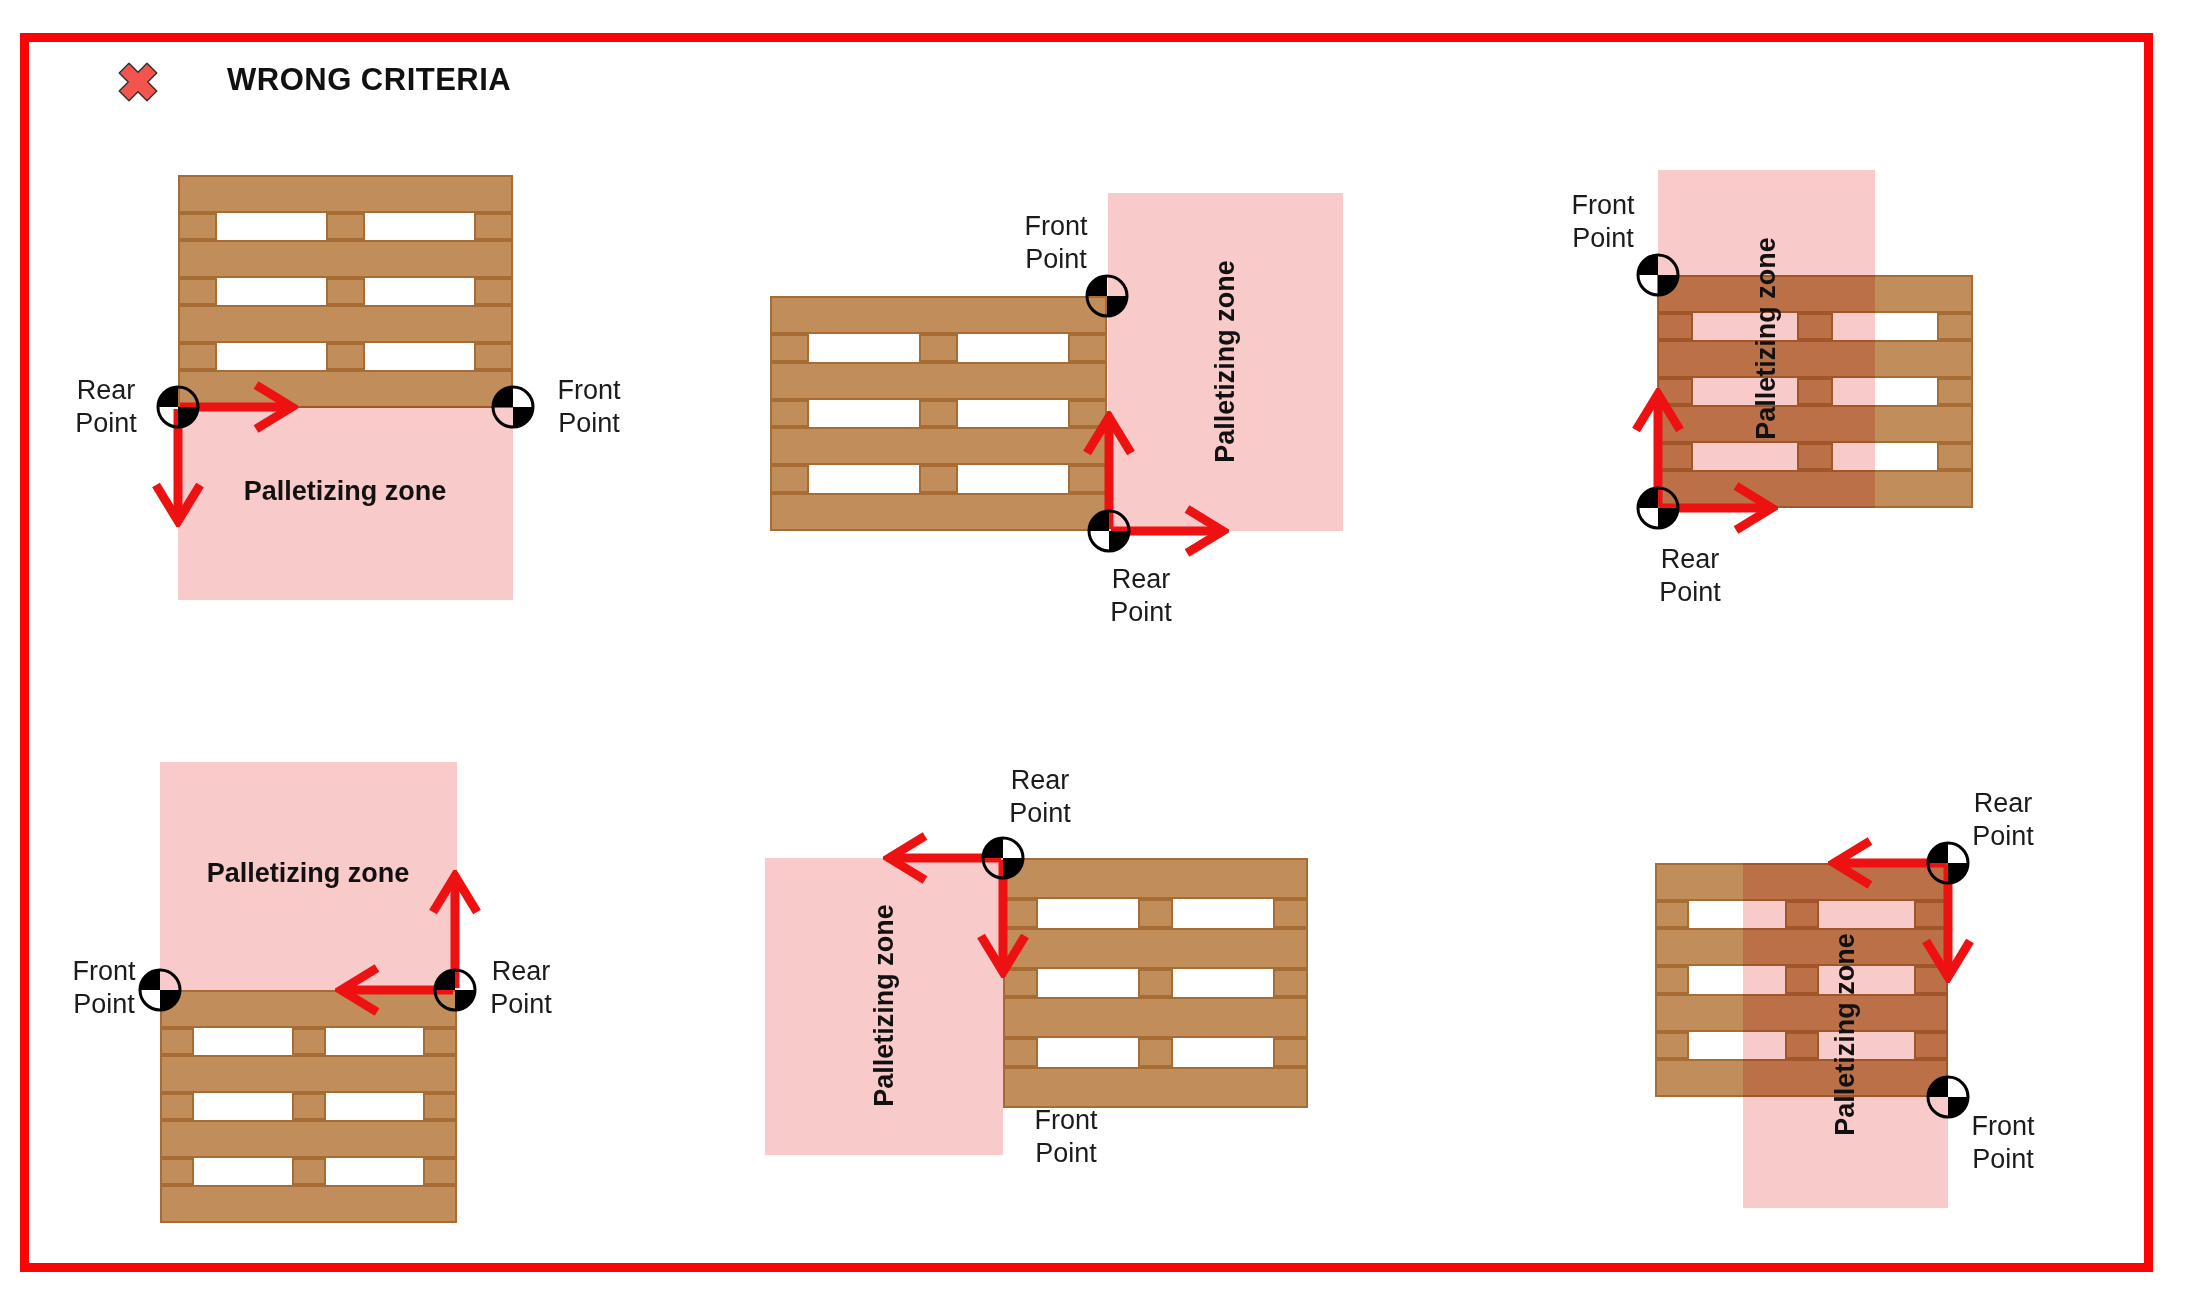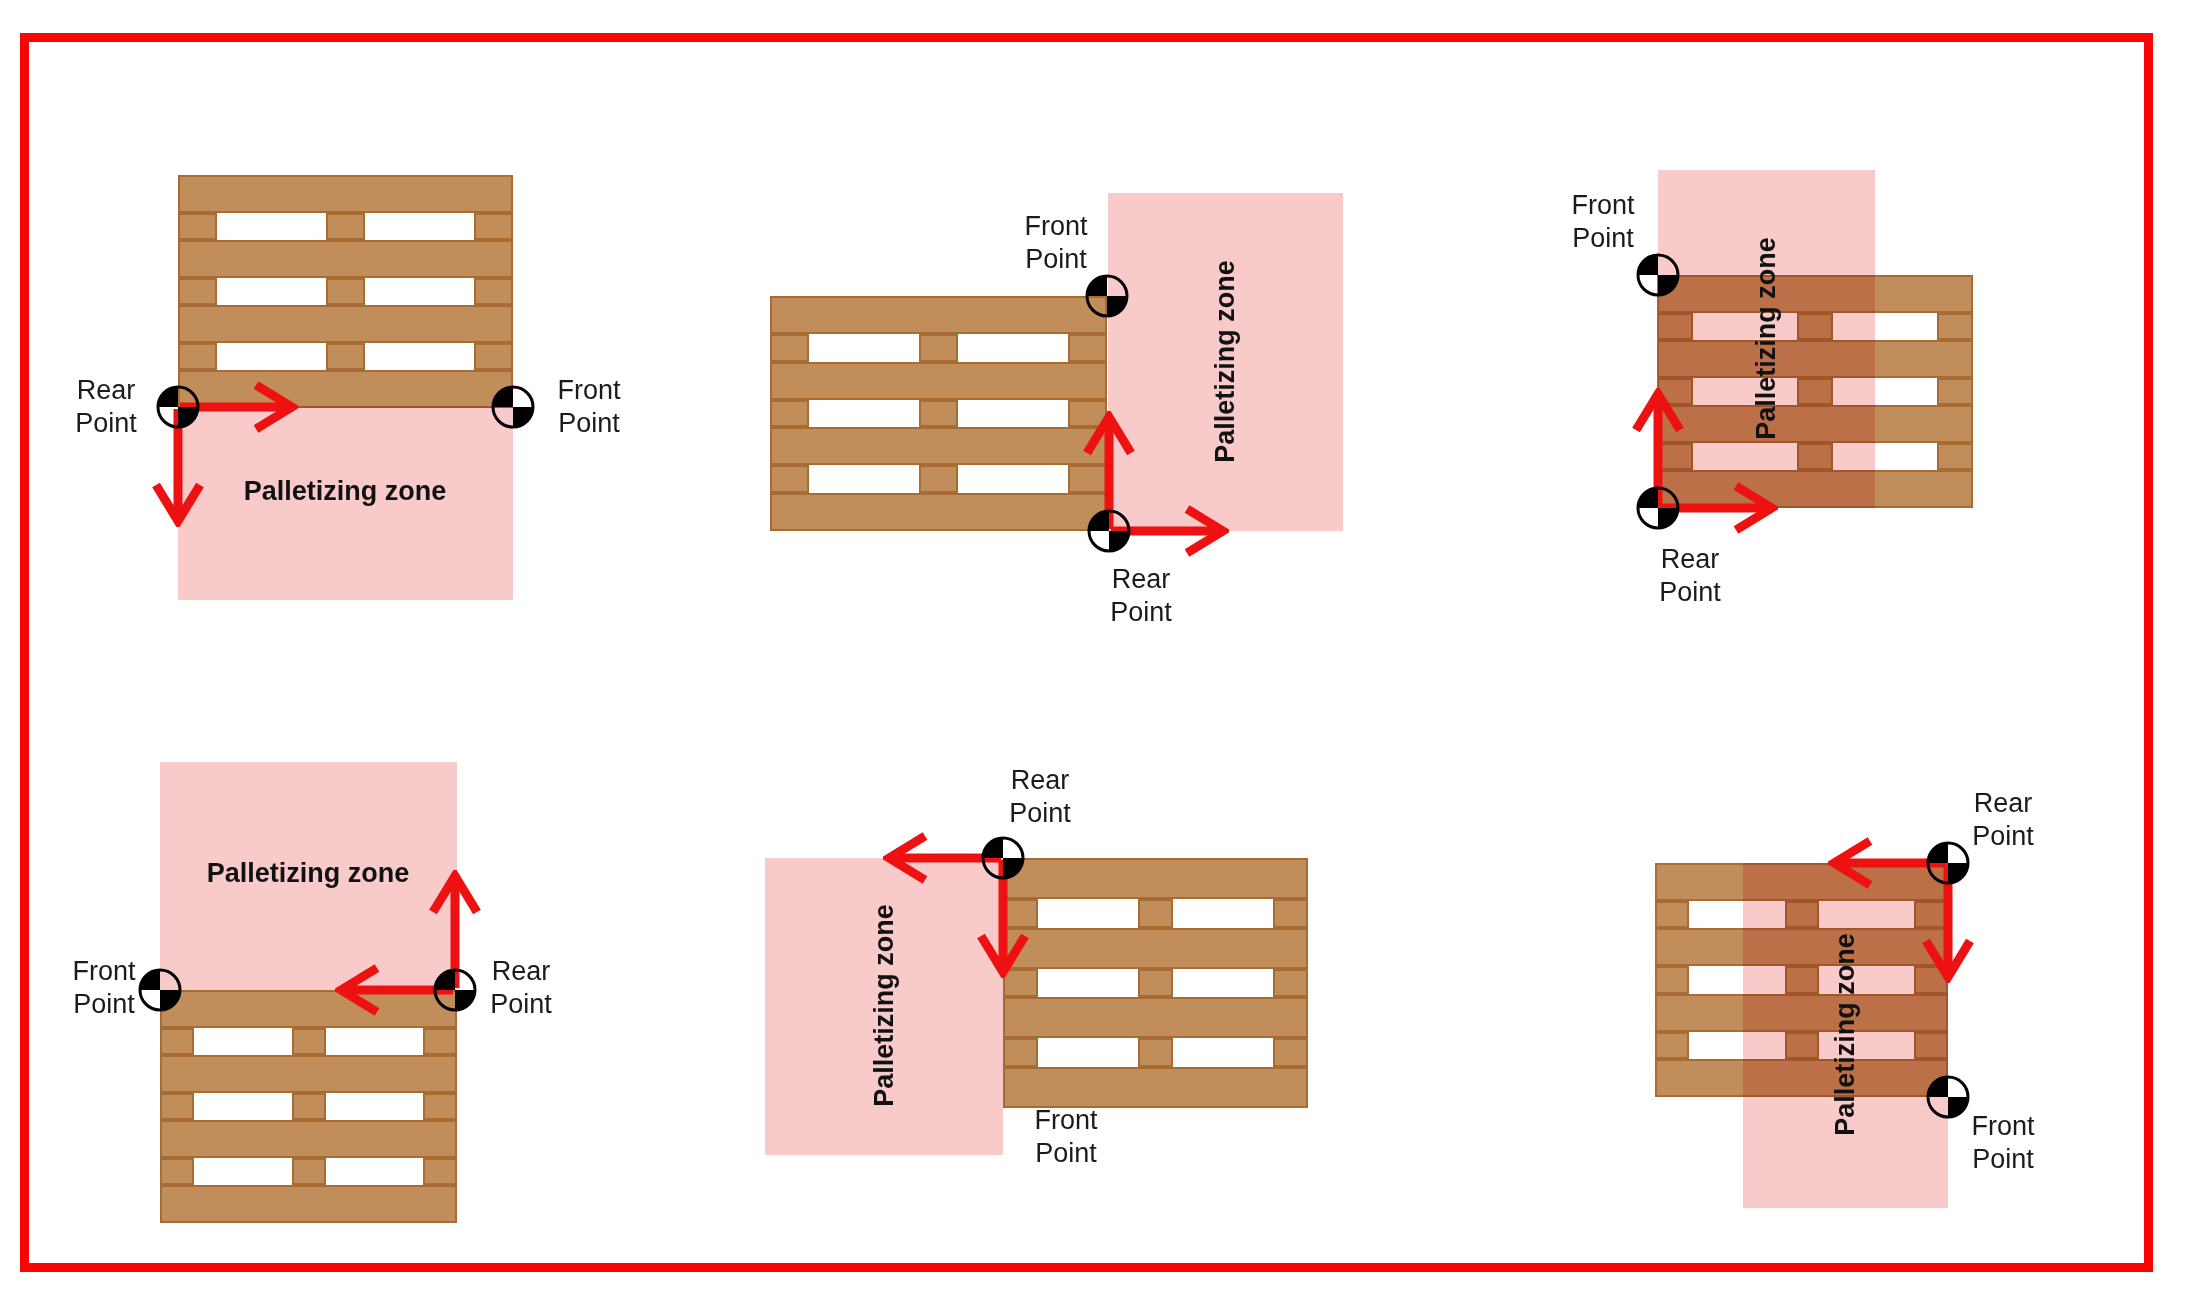--- a/index.html
+++ b/index.html
@@ -56,20 +56,26 @@
   }
   .arrow{position:absolute;}
   .marker{position:absolute;}
 </style>
 </head>
 <body>
 
 <div class="canvas">
   <div class="frame"></div>
 
+  <div class="header">
+    <svg class="x-icon" viewBox="0 0 64 64">
+      <path d="M20 7 L32 19 L44 7 L57 20 L45 32 L57 44 L44 57 L32 45 L20 57 L7 44 L19 32 L7 20 Z" fill="#f4544e" stroke="#333333" stroke-width="2" stroke-linejoin="round"></path>
+    </svg>
+    <div class="title">WRONG CRITERIA</div>
+  </div>
 
   <div id="diagram-root">
       <div class="" style="position: absolute; left: 0px; top: 0px; width: 100%; height: 100%; pointer-events: none;">
         <div class="pallet" style="left: 178px; top: 175px; width: 335px; height: 233px;">
           <div class="slat" style="top: 0px; height: 38px; background: rgb(193, 141, 91); border-color: rgb(166, 108, 51);"></div>
           <div class="block" style="left: 0px; top: 38px; width: 39px; height: 27px; background: rgb(193, 141, 91); border-color: rgb(166, 108, 51);"></div>
           <div class="block" style="left: 148px; top: 38px; width: 39px; height: 27px; background: rgb(193, 141, 91); border-color: rgb(166, 108, 51);"></div>
           <div class="block" style="left: 296px; top: 38px; width: 39px; height: 27px; background: rgb(193, 141, 91); border-color: rgb(166, 108, 51);"></div>
           <div class="slat" style="top: 65px; height: 38px; background: rgb(193, 141, 91); border-color: rgb(166, 108, 51);"></div>
           <div class="block" style="left: 0px; top: 103px; width: 39px; height: 27px; background: rgb(193, 141, 91); border-color: rgb(166, 108, 51);"></div>

